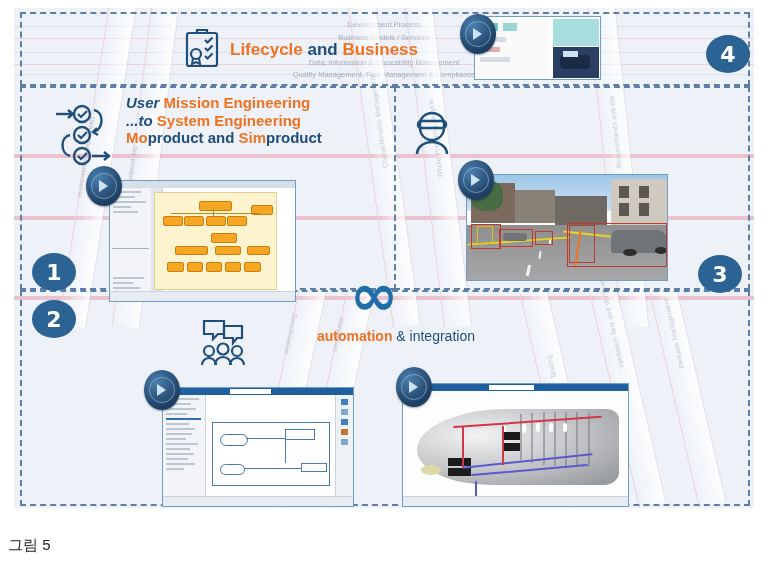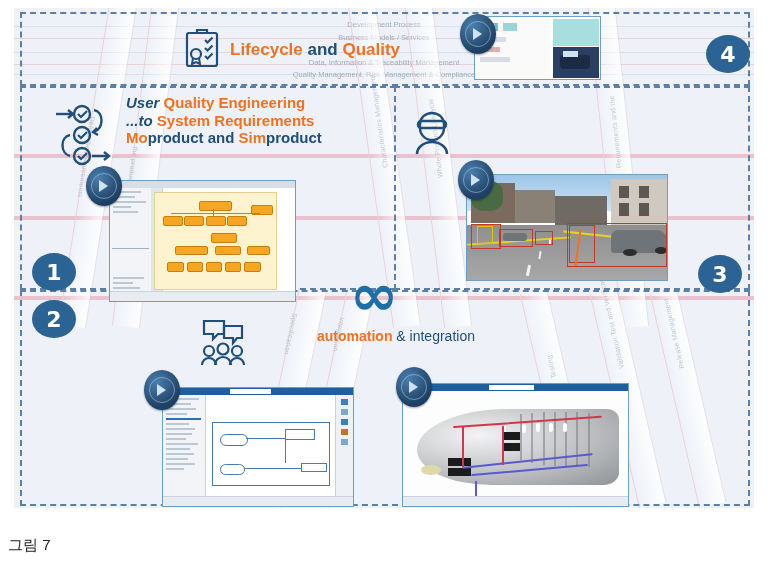--- a/index.html
+++ b/index.html
@@ -185,21 +185,21 @@
       <rect x="3" y="5" width="30" height="33" rx="2" fill="none" stroke="#1f4f7a" stroke-width="2.2"></rect>
       <path d="M13 5 V2 h10 v3" fill="none" stroke="#1f4f7a" stroke-width="2.2"></path>
       <circle cx="12" cy="26" r="5" fill="none" stroke="#1f4f7a" stroke-width="2.2"></circle>
       <path d="M9 30 l-1 6 4-2 4 2 -1-6" fill="none" stroke="#1f4f7a" stroke-width="2"></path>
       <path d="M21 12 l2.5 2.5 5-5" fill="none" stroke="#1f4f7a" stroke-width="2.2"></path>
       <path d="M21 20 l2.5 2.5 5-5" fill="none" stroke="#1f4f7a" stroke-width="2.2"></path>
       <path d="M21 28 l2.5 2.5 5-5" fill="none" stroke="#1f4f7a" stroke-width="2.2"></path>
     </svg>
 
     <div class="headline" id="h4">
-      <span class="or">Lifecycle</span><span class="bl"> and </span><span class="or">Quality</span>
+      <span class="or">Lifecycle</span><span class="bl"> and </span><span class="or">Business</span>
     </div>
 
     <div class="thumb" id="t4">
       <div style="position:absolute;inset:0;background:#fff;"></div>
       <div style="position:absolute;left:2px;top:2px;width:58%;height:96%;background:#fafafa;"></div>
       <div style="position:absolute;left:5px;top:6px;width:18px;height:8px;background:#6fc4c4;"></div>
       <div style="position:absolute;left:28px;top:6px;width:14px;height:8px;background:#9ad5d5;"></div>
       <div style="position:absolute;left:5px;top:20px;width:26px;height:5px;background:#d8dde3;"></div>
       <div style="position:absolute;left:5px;top:30px;width:20px;height:5px;background:#e0b0b0;"></div>
       <div style="position:absolute;left:5px;top:40px;width:30px;height:5px;background:#d8dde3;"></div>
@@ -225,24 +225,24 @@
       <path d="M18 6 l5 4 -5 4" fill="none" stroke="#1f4f7a" stroke-width="2.4"></path>
       <path d="M44 6 c10 2 10 18 0 22" fill="none" stroke="#1f4f7a" stroke-width="2.4"></path>
       <path d="M47 24 l-4 4 5 3" fill="none" stroke="#1f4f7a" stroke-width="2.4"></path>
       <path d="M20 31 c-10 2 -10 18 0 21" fill="none" stroke="#1f4f7a" stroke-width="2.4"></path>
       <path d="M42 52 h16" fill="none" stroke="#1f4f7a" stroke-width="2.4"></path>
       <path d="M54 48 l5 4 -5 4" fill="none" stroke="#1f4f7a" stroke-width="2.4"></path>
     </svg>
 
     <div class="headline" id="h1">
       <div>
-        <span class="bl it">User </span><span class="or">Quality Engineering</span>
+        <span class="bl it">User </span><span class="or">Mission Engineering</span>
       </div>
       <div>
-        <span class="bl it">...to </span><span class="or">System Requirements</span>
+        <span class="bl it">...to </span><span class="or">System Engineering</span>
       </div>
       <div>
         <span class="or">Mo</span><span class="bl">product and </span><span class="or">Sim</span><span class="bl">product</span>
       </div>
     </div>
 
     <div class="thumb" id="t1">
       <div class="win-title light"></div>
       <div class="win-body">
         <div class="win-side">
@@ -426,13 +426,13 @@
     </div>
     <div class="play" id="p5">
         <span class="ring"></span>
       </div>
 
     <div class="numcircle" id="num2">2</div>
 
   </div>
 </div>
 
-<div class="caption">그림 7</div>
+<div class="caption">그림 5</div>
 
 </body></html>

